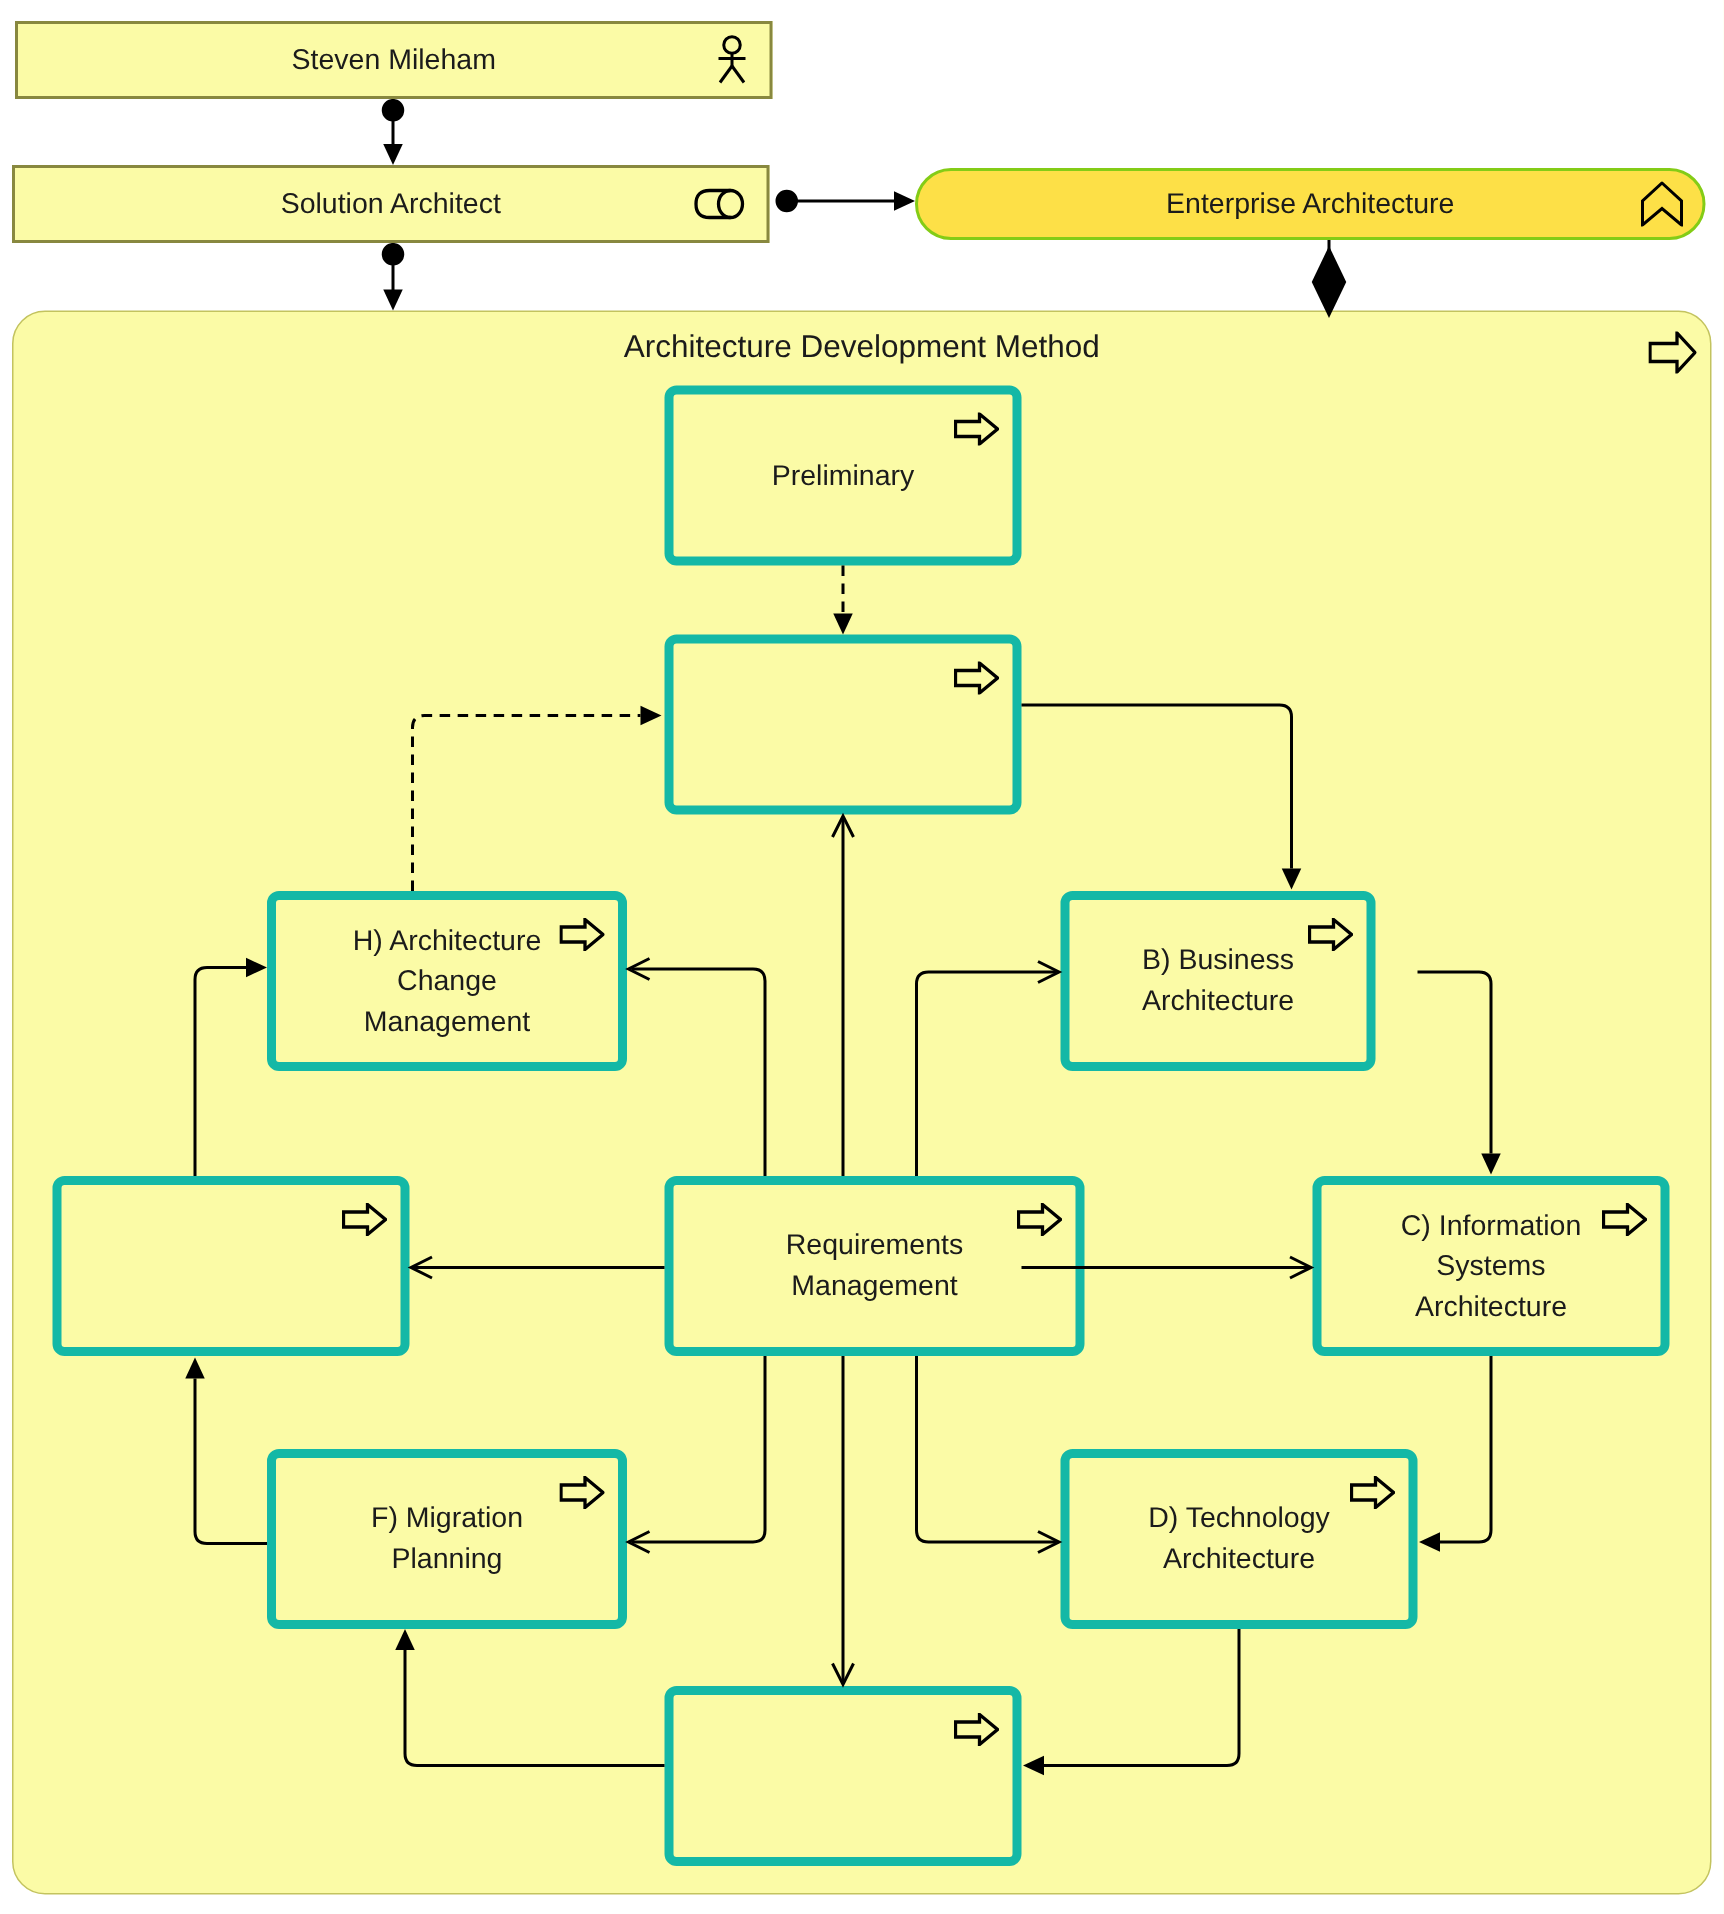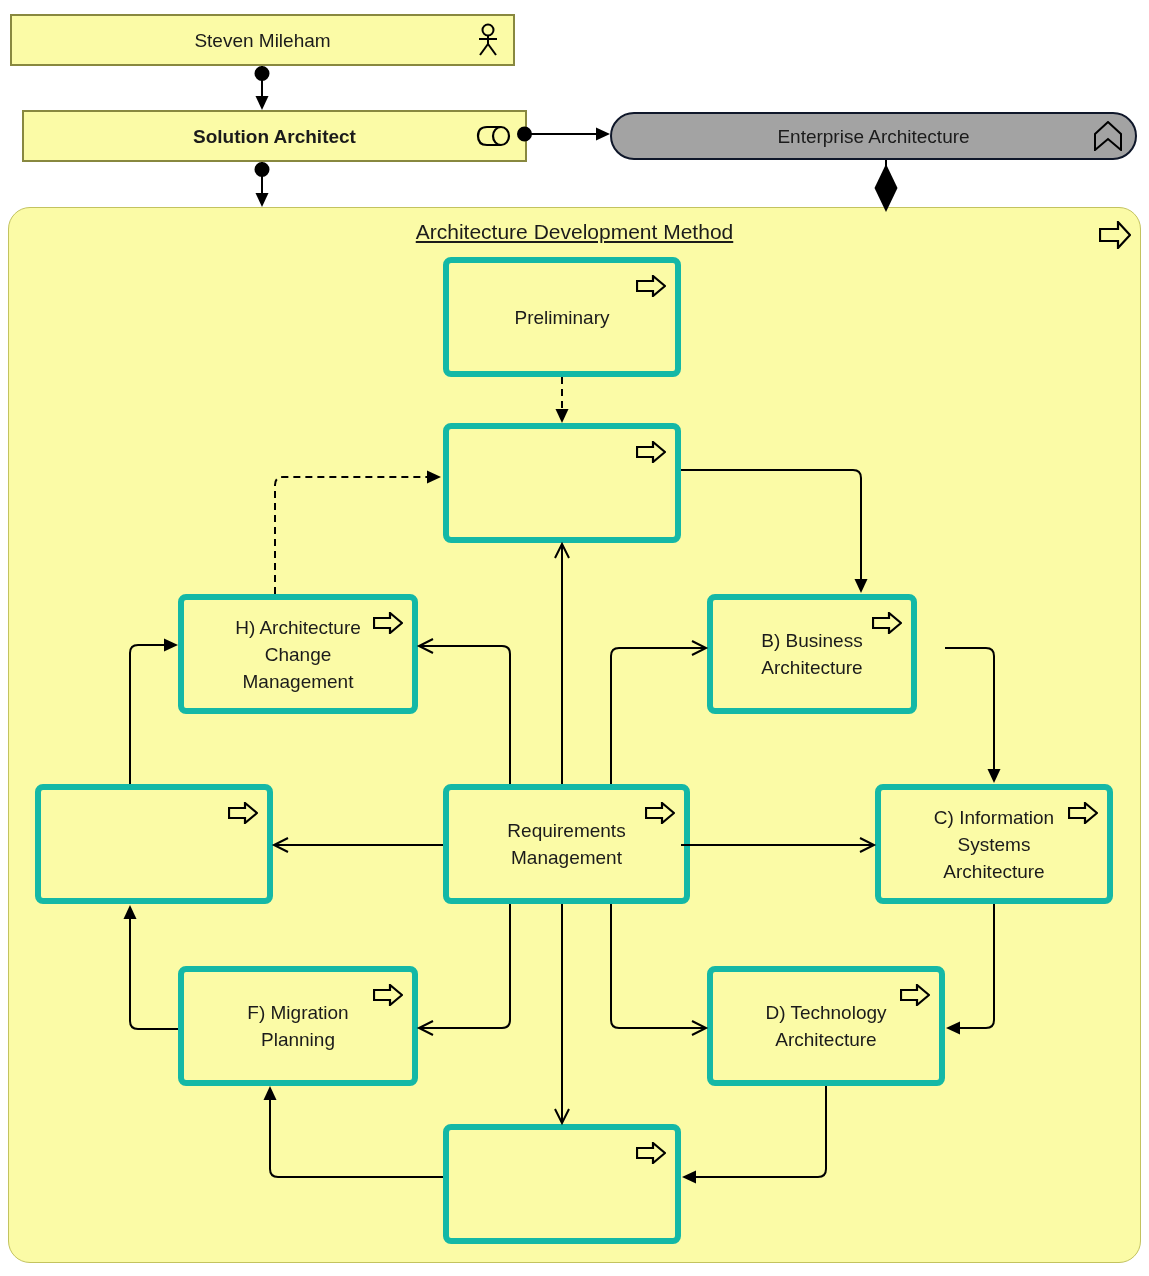--- a/index.html
+++ b/index.html
@@ -15,37 +15,37 @@
   .rect-node{
     position:absolute;
     background:#fbfba6;
     border:2px solid #88883f;
     box-sizing:border-box;
     display:flex;align-items:center;justify-content:center;
     font-size:20px;
   }
   .stadium-node{
     position:absolute;
-    background:#a3a3a3;
-    border:2px solid #0f172a;
+    background:#fde047;
+    border:2px solid #84cc16;
     border-radius:24px;
     box-sizing:border-box;
     display:flex;align-items:center;justify-content:center;
     font-size:20px;
   }
   .container-node{
     position:absolute;
     background:#fbfba6;
     border:1.5px solid #c3c35f;
     border-radius:22px;
     box-sizing:border-box;
   }
   .container-title{
     position:absolute;top:12px;left:0;width:100%;
-    text-align:center;font-size:21px;text-decoration:underline;
+    text-align:center;font-size:21px;
   }
   .process-node{
     position:absolute;
     background:#fbfba6;
     border:6px solid #14b8a6;
     border-radius:8px;
     box-sizing:border-box;
     display:flex;align-items:center;justify-content:center;
   }
   .node-label{
@@ -75,21 +75,21 @@
           <circle cx="12" cy="7" r="5.5"></circle>
           <line x1="12" y1="12.5" x2="12" y2="21"></line>
           <line x1="3" y1="16" x2="21" y2="16"></line>
           <line x1="12" y1="21" x2="4" y2="32"></line>
           <line x1="12" y1="21" x2="20" y2="32"></line>
         </g>
       </svg>
     </span>
   </div>
 
-  <div class="rect-node" style="left:22px;top:110px;width:505px;height:52px;font-weight:bold;">
+  <div class="rect-node" style="left:8px;top:110px;width:505px;height:52px;">
     <span class="node-label">Solution Architect</span>
     <span class="side-icon">
       <svg width="36" height="22" viewBox="0 0 36 22">
         <g stroke="#000" stroke-width="2.2" fill="none">
           <path d="M25,2 H11 Q2,2 2,11 Q2,20 11,20 H25"></path>
           <ellipse cx="25" cy="11" rx="8" ry="9"></ellipse>
         </g>
       </svg>
     </span>
   </div>
@@ -151,21 +151,21 @@
   </div>
 
   <div class="process-node" style="left:35px;top:784px;width:238px;height:120px;">
     <span class="corner-icon">
       <svg width="30" height="22" viewBox="0 0 30 22">
         <polygon points="1,6 17,6 17,1 29,11 17,21 17,16 1,16" stroke="#000" stroke-width="2.2" fill="none"></polygon>
       </svg>
     </span>
   </div>
 
-  <div class="process-node" style="left:443px;top:784px;width:247px;height:120px;">
+  <div class="process-node" style="left:443px;top:784px;width:280px;height:120px;">
     <span class="node-label">Requirements
 Management</span>
     <span class="corner-icon">
       <svg width="30" height="22" viewBox="0 0 30 22">
         <polygon points="1,6 17,6 17,1 29,11 17,21 17,16 1,16" stroke="#000" stroke-width="2.2" fill="none"></polygon>
       </svg>
     </span>
   </div>
 
   <div class="process-node" style="left:875px;top:784px;width:238px;height:120px;">

